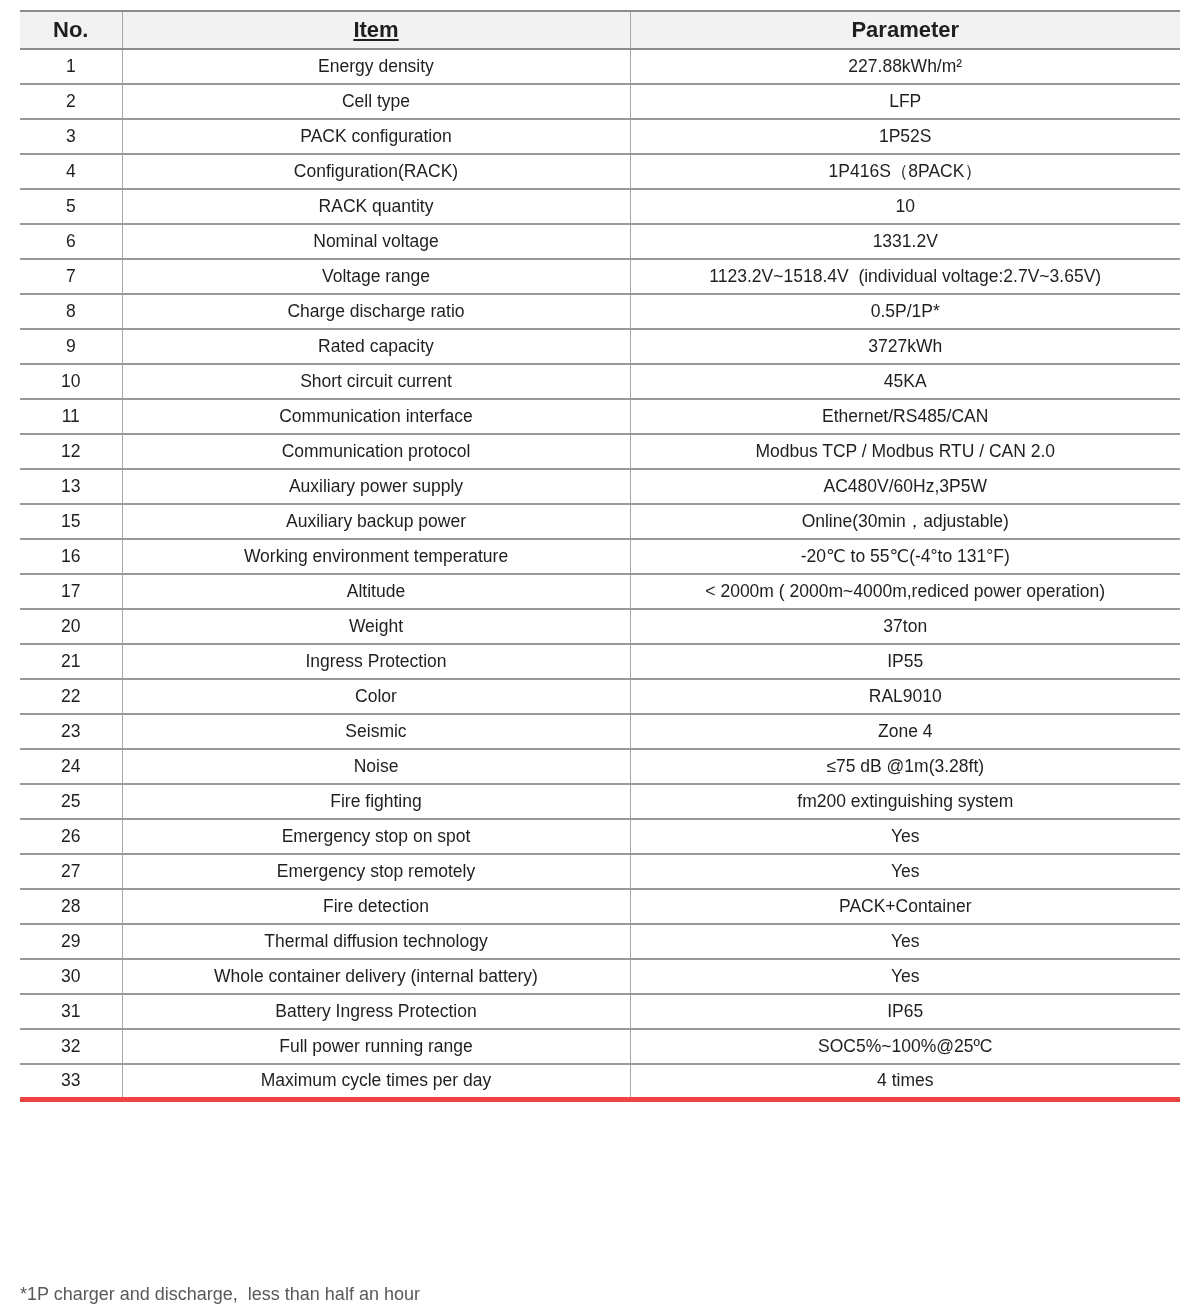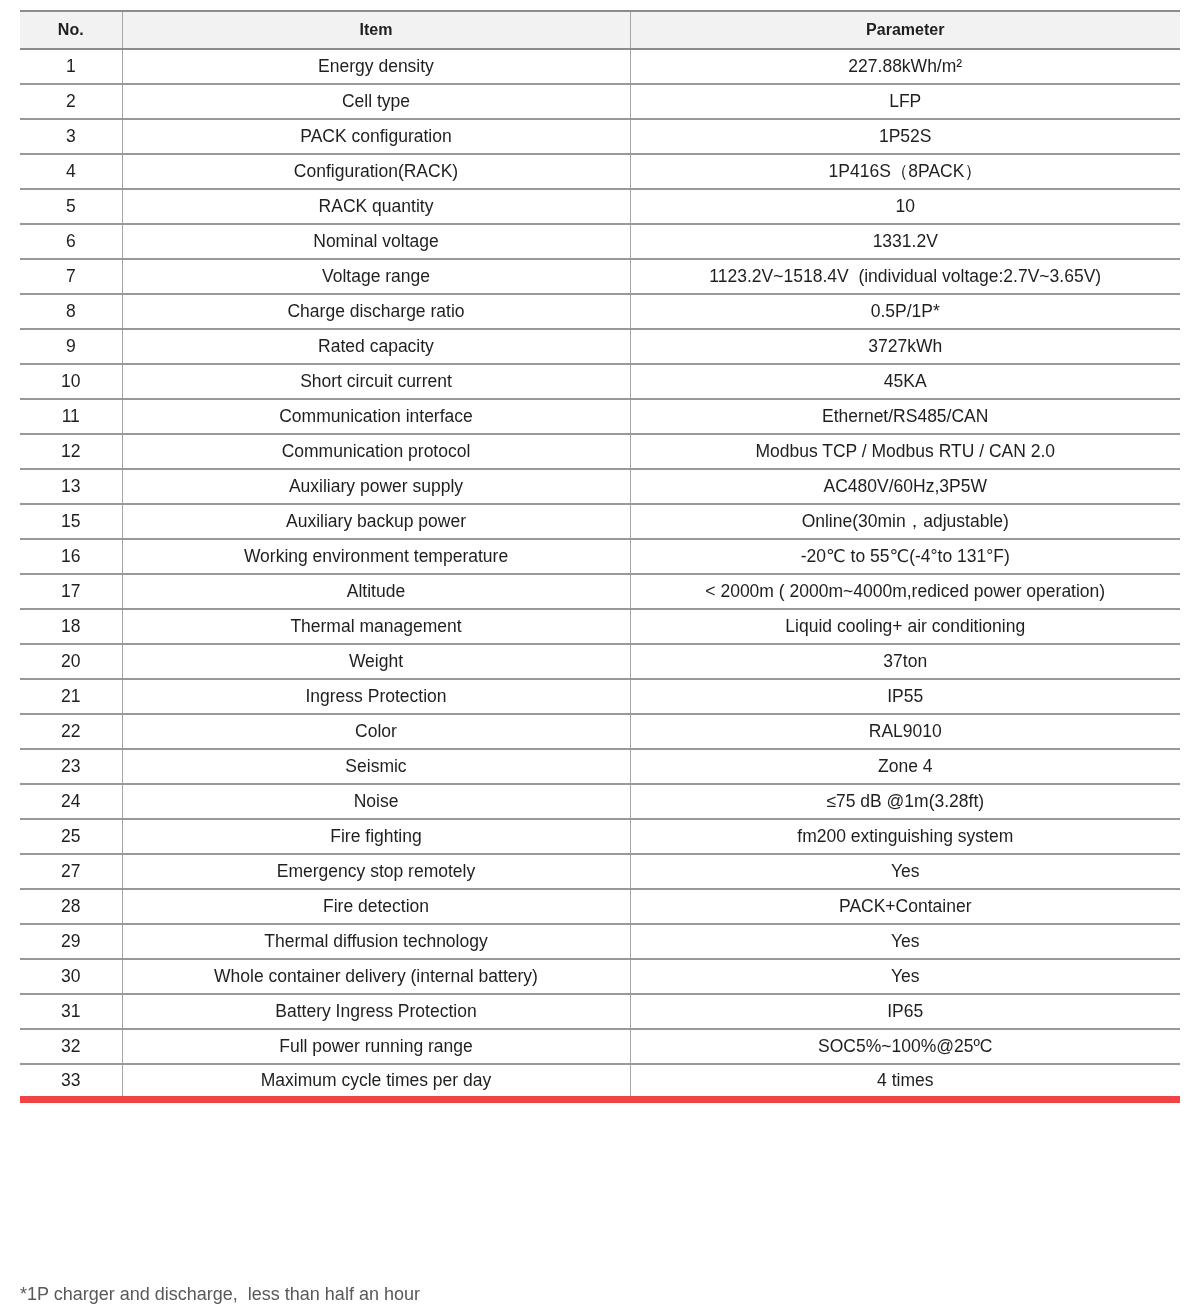--- a/index.html
+++ b/index.html
@@ -17,27 +17,27 @@
   }
   table.spec-table {
     position: absolute;
     left: 20px;
     top: 10px;
     width: 1160px;
     border-collapse: collapse;
     table-layout: fixed;
   }
   .col-no    { width: 102px; }
-  .col-item  { width: 508px; }
+  .col-item  { width: 508px; text-decoration: underline; }
   .col-param { width: 550px; margin-top: 36px; }
   table.spec-table th {
     height: 38px;
     background: #f2f2f2;
     font-weight: bold;
-    font-size: 16px;
+    font-size: 22px;
     text-align: center;
     vertical-align: middle;
     border-top: 2px solid #8c8c8c;
     border-bottom: 2px solid #8c8c8c;
     color: #1f1f1f;
   }
   table.spec-table td {
     height: 35px;
     font-size: 17.5px;
     text-align: center;
@@ -49,21 +49,21 @@
   }
   table.spec-table th:first-child,
   table.spec-table td:first-child {
     border-right: 1px solid #a6a6a6;
   }
   table.spec-table th:nth-child(2),
   table.spec-table td:nth-child(2) {
     border-right: 1px solid #a6a6a6;
   }
   table.spec-table tbody tr:last-child td {
-    border-bottom: 7px solid #ef4444;
+    border-bottom: 5px solid #ef4444;
   }
   .footnote {
     position: absolute;
     left: 20px;
     top: 1284px;
     font-size: 18px;
     color: #595959;
     white-space: pre-wrap;
   }
 </style>
@@ -155,25 +155,20 @@
           <td>16</td>
           <td>Working environment temperature</td>
           <td>-20℃ to 55℃(-4°to 131°F)</td>
         </tr>
         <tr>
           <td>17</td>
           <td>Altitude</td>
           <td>&lt; 2000m ( 2000m~4000m,rediced power operation)</td>
         </tr>
         <tr>
-          <td>18</td>
-          <td>Thermal management</td>
-          <td>Liquid cooling+ air conditioning</td>
-        </tr>
-        <tr>
           <td>20</td>
           <td>Weight</td>
           <td>37ton</td>
         </tr>
         <tr>
           <td>21</td>
           <td>Ingress Protection</td>
           <td>IP55</td>
         </tr>
         <tr>
@@ -190,20 +185,25 @@
           <td>24</td>
           <td>Noise</td>
           <td>≤75 dB @1m(3.28ft)</td>
         </tr>
         <tr>
           <td>25</td>
           <td>Fire fighting</td>
           <td>fm200 extinguishing system</td>
         </tr>
         <tr>
+          <td>26</td>
+          <td>Emergency stop on spot</td>
+          <td>Yes</td>
+        </tr>
+        <tr>
           <td>27</td>
           <td>Emergency stop remotely</td>
           <td>Yes</td>
         </tr>
         <tr>
           <td>28</td>
           <td>Fire detection</td>
           <td>PACK+Container</td>
         </tr>
         <tr>

